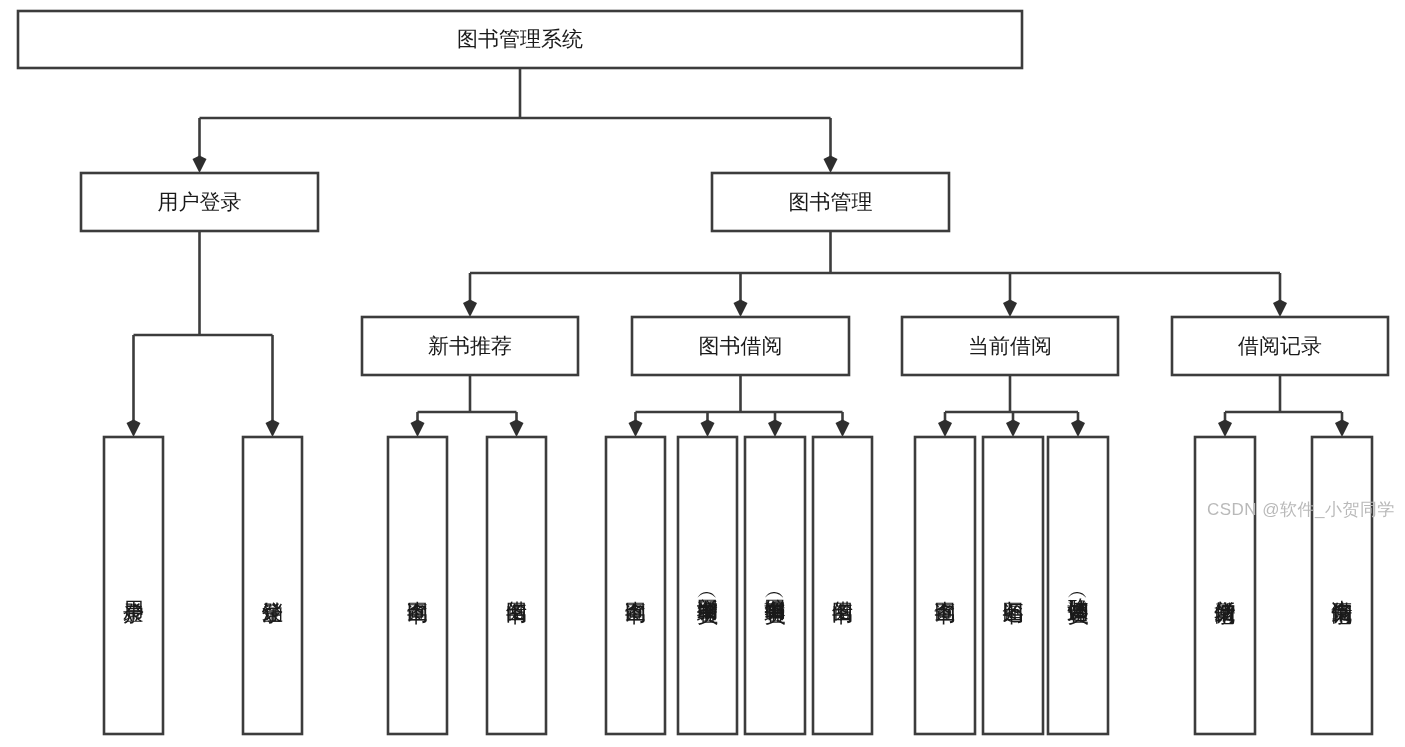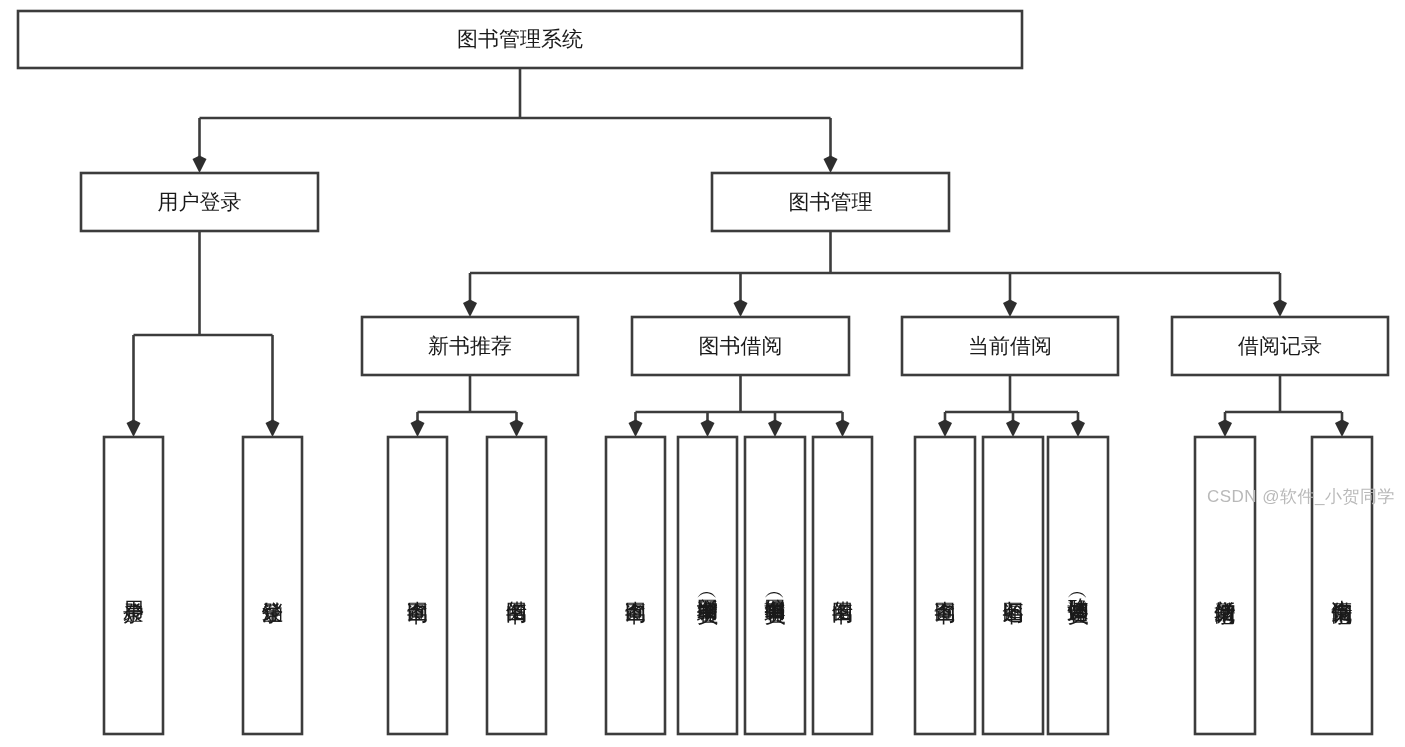--- a/index.html
+++ b/index.html
@@ -43,21 +43,21 @@
     line-height:1.04;
     color:#1a1a1a;
     letter-spacing:1px;
     white-space:nowrap;
     pointer-events:none;
     user-select:none;
   }
   .watermark{
     position:absolute;
     right:10px;
-    bottom:19px;
+    bottom:6px;
     font-family:"Liberation Sans","DejaVu Sans",sans-serif;
     font-size:17px;
     color:#b9b9b9;
     letter-spacing:.5px;
     white-space:nowrap;
     user-select:none;
   }
 </style>
 </head>
 <body>

